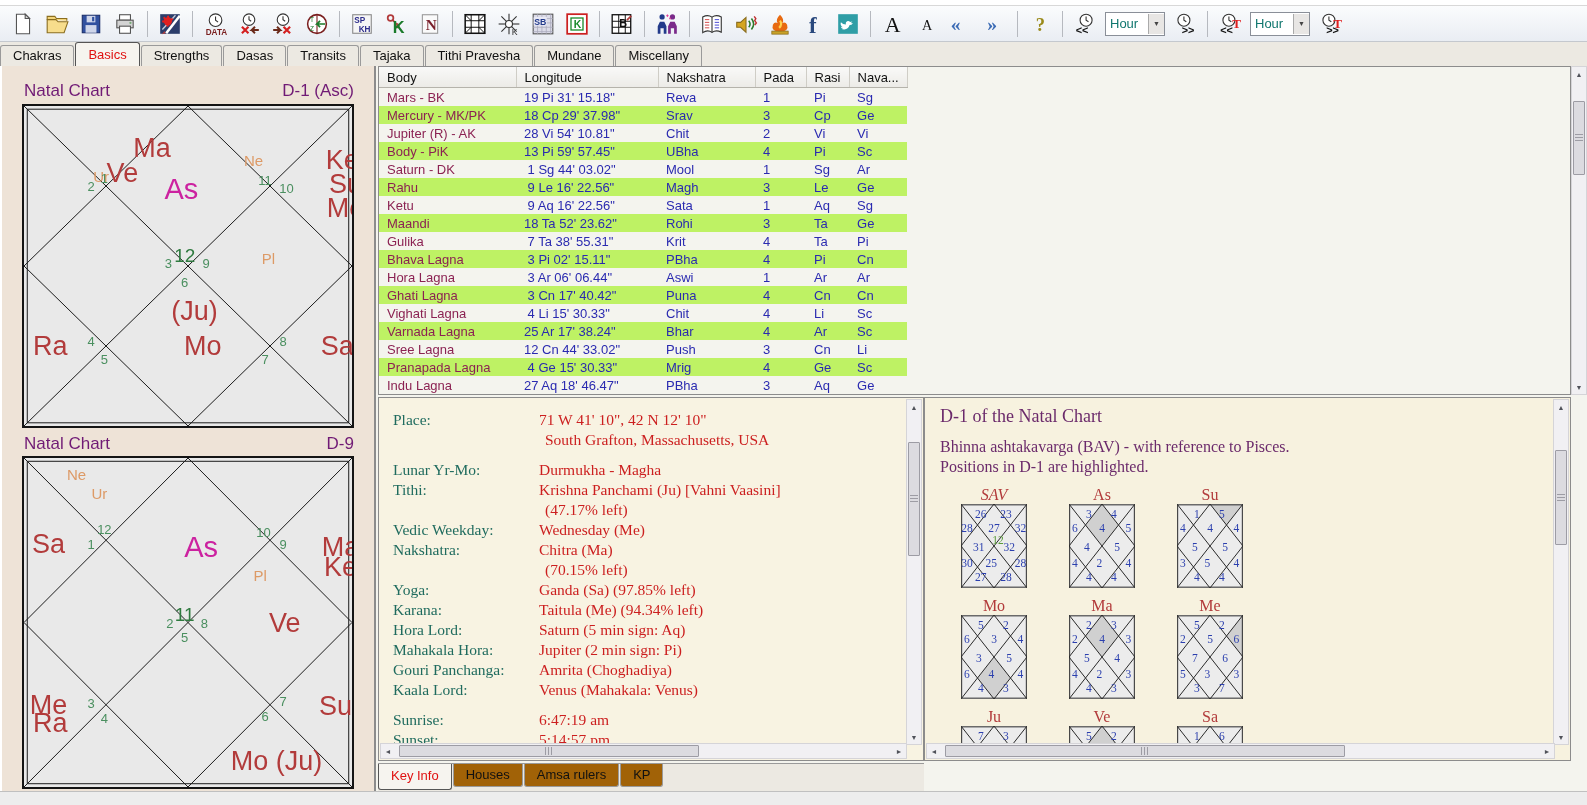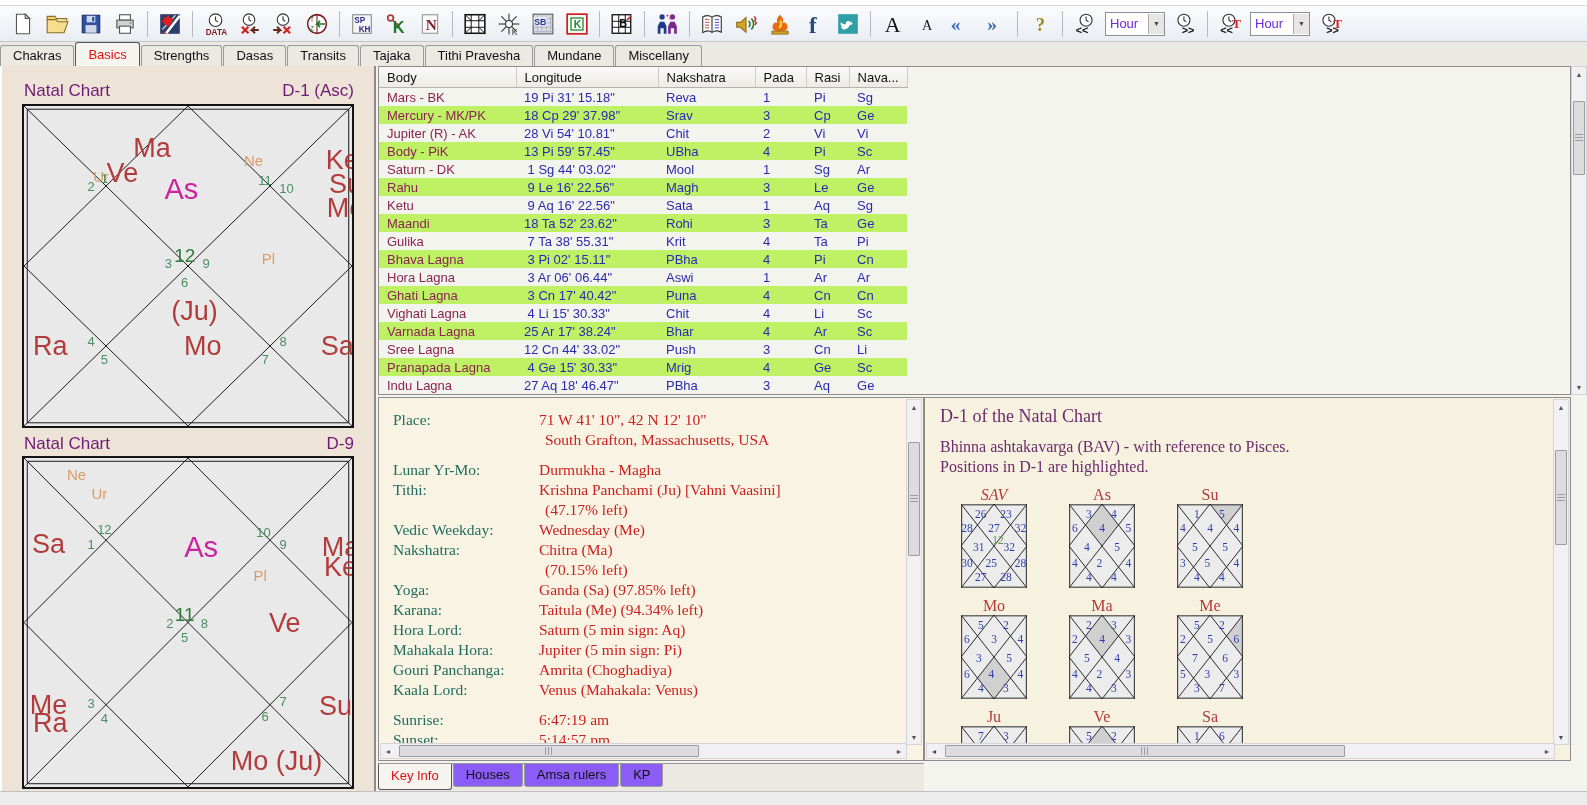--- a/index.html
+++ b/index.html
@@ -7,21 +7,21 @@
        font-family:"Liberation Sans",sans-serif;background:#ece9e2;}
   .topstrip{position:absolute;left:0;top:0;width:1587px;height:5px;background:#ffffff;border-bottom:1px solid #d8d8d8;}
   
   .toolbar{position:absolute;left:0;top:6px;width:1587px;height:36px;
            background:linear-gradient(#fbfcfd,#e9edf3);border-bottom:1px solid #c4c8ce;
            display:flex;align-items:center;padding-left:6px;box-sizing:border-box;}
   .tbtn{width:30px;height:30px;margin:0 1px;display:flex;align-items:center;justify-content:center;border:1px solid transparent;border-radius:2px;}
   .tbtn svg{width:24px;height:24px;}
   .tsep{width:1px;height:26px;background:#b6b9bf;margin:0 5px;}
   .hoursel{height:22px;width:58px;background:#fff;border:1px solid #8a8f98;display:flex;align-items:center;margin:0 3px;font-size:13px;}
-  .hoursel span{flex:1;padding-left:4px;color:#6d28d9;}
+  .hoursel span{flex:1;padding-left:4px;color:#0f766e;}
   .hoursel i{width:15px;height:20px;background:#e8e6e4;border-left:1px solid #aaa;font-style:normal;font-size:7px;display:flex;align-items:center;justify-content:center;color:#444;}
   
   .tabbar{position:absolute;left:0;top:42px;width:1587px;height:24px;background:#ece9e2;display:flex;align-items:flex-end;border-bottom:1px solid #9a9a9a;}
   .tab{height:20px;line-height:20px;padding:0 12px;border:1px solid #9a9a9a;border-bottom:none;border-radius:3px 3px 0 0;
        background:#ece9e2;font-size:13px;color:#111;margin-right:1px;}
   .tab.sel{height:23px;line-height:23px;background:#f6f4ef;color:#e01010;border-color:#555;position:relative;z-index:2;}
   
   .content{position:absolute;left:0;top:66px;width:1587px;height:739px;background:#f4f4ee;}
   .leftpanel{position:absolute;left:0;top:0;width:376px;height:725px;background:#eee3d7;border-right:2px solid #8c8c8c;box-sizing:border-box;border-left:2px solid #fff;}
   .crow{position:absolute;left:22px;width:330px;height:20px;font-size:17px;color:#701a75;}
@@ -55,21 +55,21 @@
   .keypanel{position:absolute;left:378px;top:331px;width:546px;height:364px;background:#f8f3e2;border:1px solid #8c8c8c;box-sizing:border-box;}
   .kicontent{position:absolute;left:0;top:0;width:527px;height:346px;overflow:hidden;padding:12px 0 0 14px;box-sizing:border-box;
              font-family:"Liberation Serif",serif;font-size:15.5px;}
   .kirow{display:flex;height:20px;line-height:20px;}
   .kilab{width:146px;flex:none;color:#1f6b5e;}
   .kival{color:#cc1f1f;white-space:pre;}
   .kival.cont{padding-left:6px;}
   .kigap{height:10px;}
   
   .bottomtabs{position:absolute;left:378px;top:697px;width:546px;height:28px;display:flex;align-items:flex-start;background:#ece9e2;border-top:1px solid #9a9a9a;}
-  .btab{height:22px;line-height:22px;padding:0 12px;border:1px solid #9a9a9a;border-top:none;border-radius:0 0 3px 3px;background:#8b5cf6;font-size:13px;color:#111;margin-right:1px;}
+  .btab{height:22px;line-height:22px;padding:0 12px;border:1px solid #9a9a9a;border-top:none;border-radius:0 0 3px 3px;background:#a16207;font-size:13px;color:#111;margin-right:1px;}
   .btab.sel{height:25px;line-height:24px;background:#f6f4ef;color:#e01010;border-color:#555;}
   
   .bavpanel{position:absolute;left:924px;top:331px;width:647px;height:364px;background:#f7f2df;border:1px solid #8c8c8c;box-sizing:border-box;}
   .bavcontent{position:absolute;left:0;top:0;width:645px;height:346px;overflow:hidden;font-family:"Liberation Serif",serif;color:#6b2a6b;}
   .bavtitle{position:absolute;left:15px;top:8px;font-size:18px;}
   .bavline1{position:absolute;left:15px;top:40px;font-size:16px;}
   .bavline2{position:absolute;left:15px;top:60px;font-size:16px;}
   .ghead{position:absolute;width:66px;text-align:center;font-size:16px;color:#b23b3b;}
   .gbox{position:absolute;width:66px;height:84px;background:#ececec;}
   .gbox svg{position:absolute;left:0;top:0;width:100%;height:100%;}
@@ -641,21 +641,21 @@
           <div class="kirow">
             <span class="kilab">Karana:</span>
             <span class="kival">Taitula (Me) (94.34% left)</span>
           </div>
           <div class="kirow">
             <span class="kilab">Hora Lord:</span>
             <span class="kival">Saturn (5 min sign: Aq)</span>
           </div>
           <div class="kirow">
             <span class="kilab">Mahakala Hora:</span>
-            <span class="kival">Jupiter (5 min sign: Pi)</span>
+            <span class="kival">Jupiter (2 min sign: Pi)</span>
           </div>
           <div class="kirow">
             <span class="kilab">Gouri Panchanga:</span>
             <span class="kival">Amrita (Choghadiya)</span>
           </div>
           <div class="kirow">
             <span class="kilab">Kaala Lord:</span>
             <span class="kival">Venus (Mahakala: Venus)</span>
           </div>
           <div class="kigap"></div>

